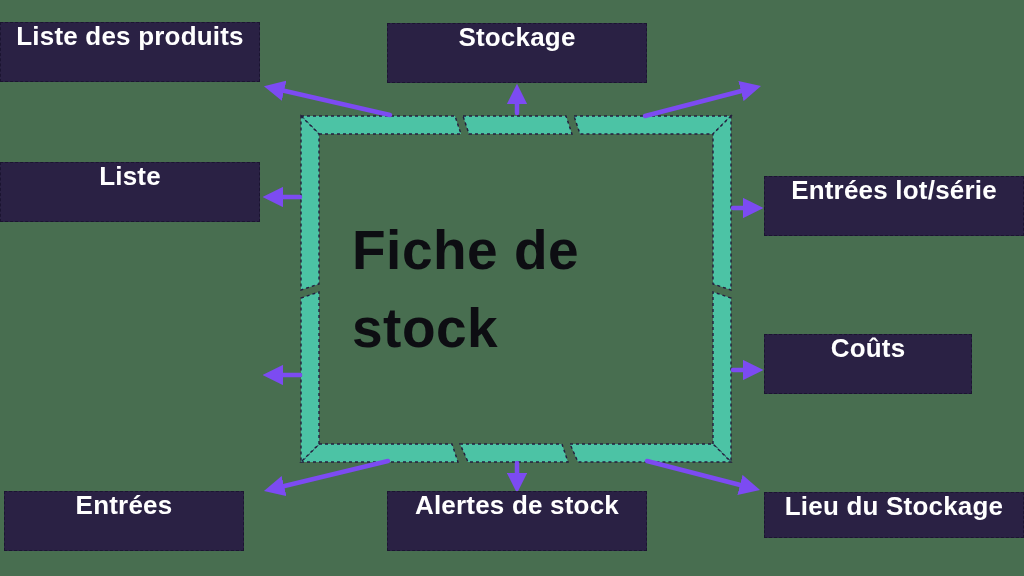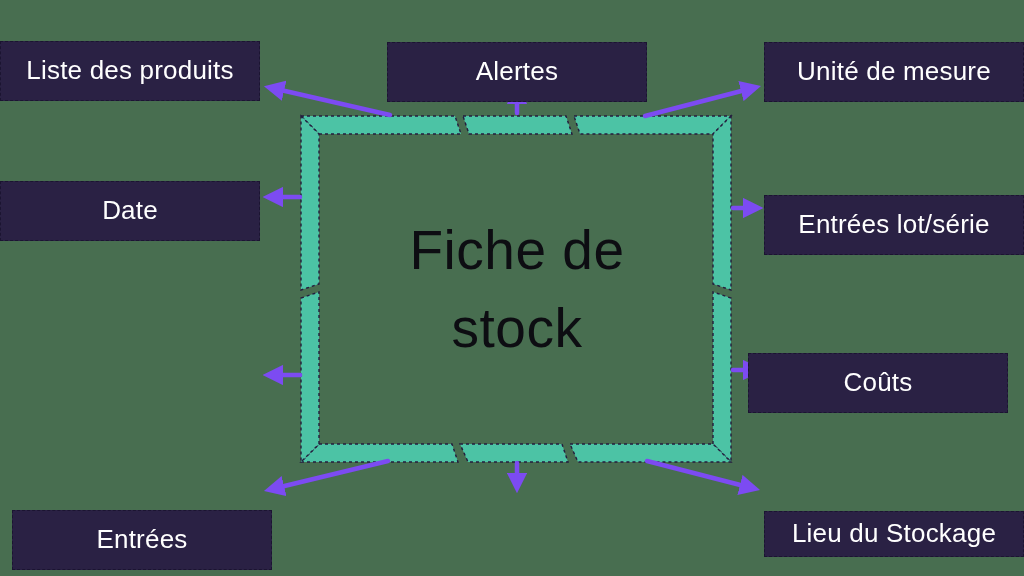--- a/index.html
+++ b/index.html
@@ -8,41 +8,41 @@
   }
   *{box-sizing:border-box;margin:0;padding:0}
   html,body{width:1024px;height:576px;overflow:hidden}
   body{background:var(--bg);font-family:"Liberation Sans","DejaVu Sans",sans-serif}
   .stage{position:relative;width:1024px;height:576px}
   svg.layer{position:absolute;left:0;top:0;width:1024px;height:576px}
   .frame-seg{fill:var(--teal);stroke:var(--outline);stroke-width:1.4;stroke-dasharray:3 3}
   .arrow{stroke:var(--purple);stroke-width:4.5;fill:none;stroke-linecap:round}
   .arrowhead{fill:var(--purple)}
   .node{
-    position:absolute;display:flex;align-items:center;justify-content:center;
+    position:absolute;display:flex;justify-content:center;
     background:var(--node);color:var(--nodeText);
-    font-weight:400;font-size:26px;letter-spacing:.2px;
+    font-weight:700;font-size:26px;letter-spacing:.2px;
     border:1.5px dashed rgba(20,14,40,.65);
-    text-align:center;line-height:1.05;margin-top:19px;
+    text-align:center;line-height:1.05;
   }
   .n-liste  {left:0px;  top:22px; width:260px;height:60px}
   .n-date   {left:0px;  top:162px;width:260px;height:60px}
   .n-etat   {left:0px;  top:342px;width:260px;height:60px}
-  .n-entrees{left:12px;  top:491px;width:260px;height:60px}
+  .n-entrees{left:4px;  top:491px;width:240px;height:60px}
   .n-sorties{left:387px;top:23px; width:260px;height:60px}
   .n-alertes{left:387px;top:491px;width:260px;height:60px}
   .n-unite  {left:764px;top:23px; width:260px;height:60px}
   .n-numero {left:764px;top:176px;width:260px;height:60px}
-  .n-couts  {left:748px;top:334px;width:260px;height:60px}
+  .n-couts  {left:764px;top:334px;width:208px;height:60px}
   .n-lieu   {left:764px;top:492px;width:260px;height:46px}
   .center-label{
     position:absolute;left:352px;top:198px;width:330px;height:182px;
     display:flex;align-items:center;justify-content:center;
-    color:var(--centerText);font-weight:400;font-size:55px;line-height:1.42;
-    text-align:center;letter-spacing:.5px;
+    color:var(--centerText);font-weight:700;font-size:55px;line-height:1.42;
+    letter-spacing:.5px;
   }
 </style>
 </head>
 <body>
 
 <div class="stage">
 
   <svg class="layer" viewBox="0 0 1024 576">
     <defs>
       <marker id="ah" viewBox="0 0 10 10" refX="6" refY="5" markerWidth="4.6" markerHeight="4.6" orient="auto-start-reverse">
@@ -74,30 +74,30 @@
       <line class="arrow" x1="388" y1="461" x2="272" y2="489" marker-end="url(#ah)"></line>
       <line class="arrow" x1="517" y1="463" x2="517" y2="485" marker-end="url(#ah)"></line>
       <line class="arrow" x1="647" y1="461" x2="752" y2="488" marker-end="url(#ah)"></line>
     </g>
   </svg>
 
   <div class="node n-liste">
       <span>Liste des produits</span>
     </div>
   <div class="node n-date">
-      <span>Date</span>
+      <span>Liste</span>
     </div>
   <div class="node n-entrees">
       <span>Entrées</span>
     </div>
   <div class="node n-sorties">
-      <span>Alertes</span>
+      <span>Stockage</span>
     </div>
-  <div class="node n-unite">
-      <span>Unité de mesure</span>
+  <div class="node n-alertes">
+      <span>Alertes de stock</span>
     </div>
   <div class="node n-numero">
       <span>Entrées lot/série</span>
     </div>
   <div class="node n-couts">
       <span>Coûts</span>
     </div>
   <div class="node n-lieu">
       <span>Lieu du Stockage</span>
     </div>

